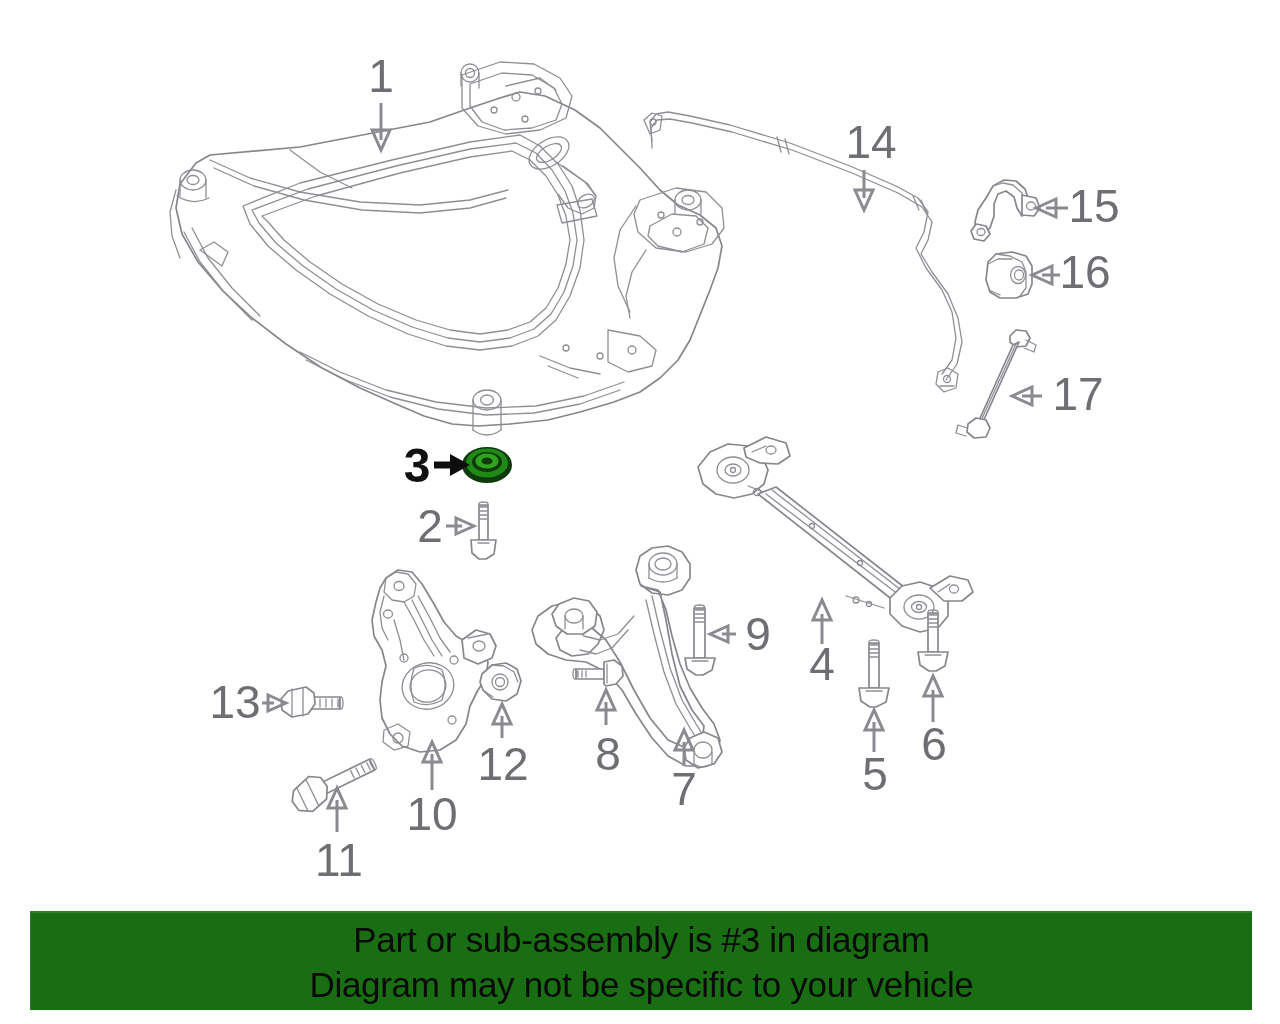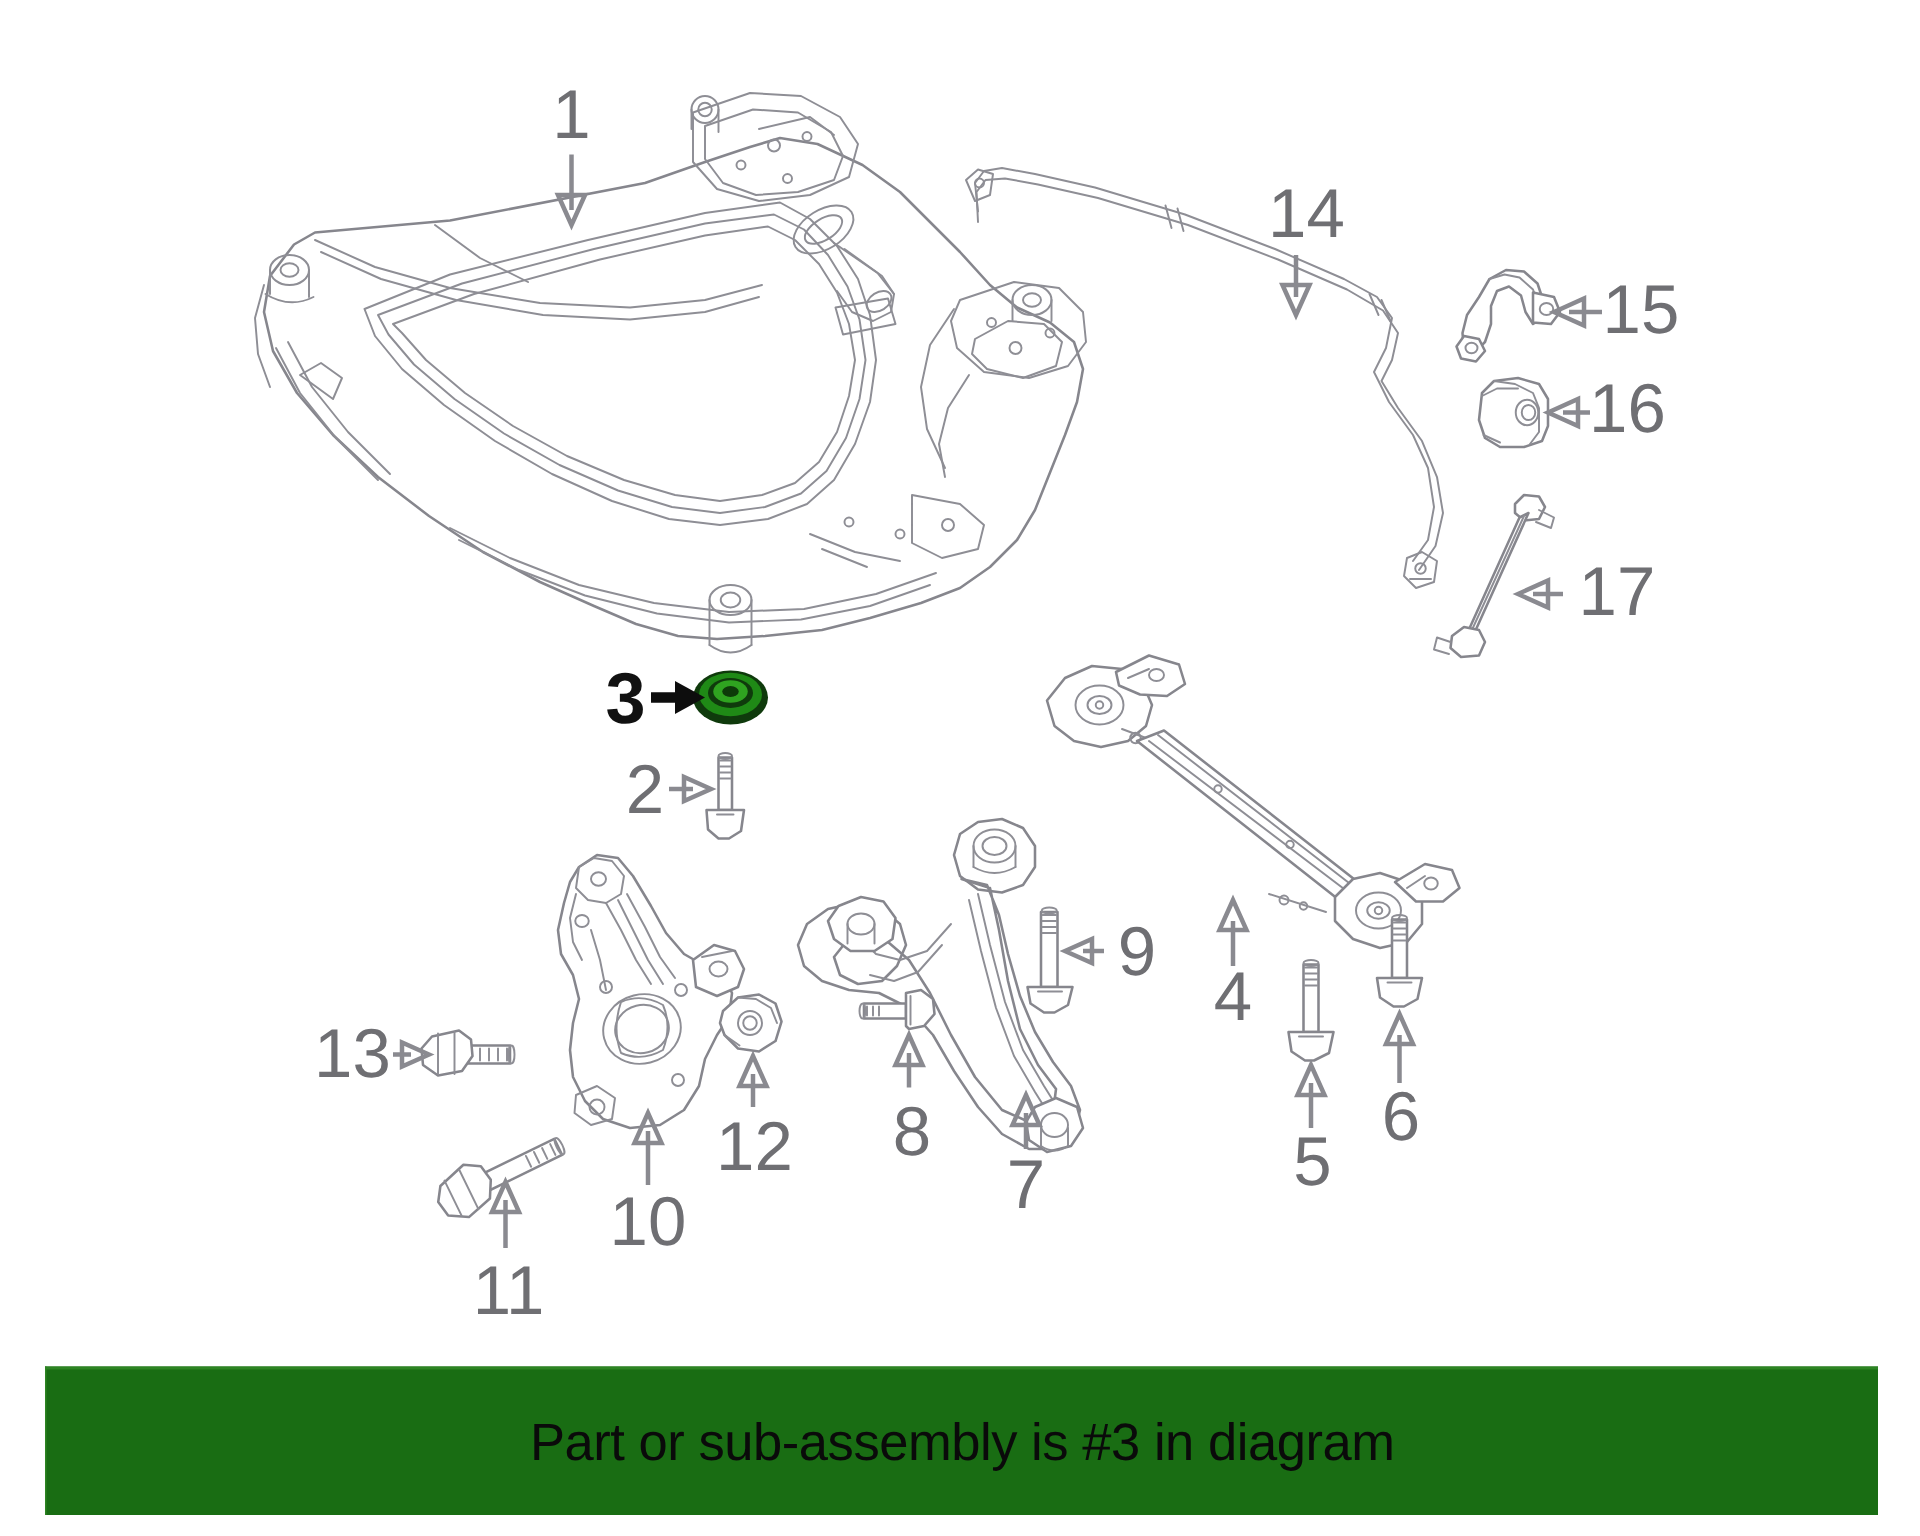--- a/index.html
+++ b/index.html
@@ -522,15 +522,16 @@
     <g>
       <path class="leader" d="M262,703 L274,703"></path>
       <path class="leader" d="M286,703 L268,695 L268,711 Z" fill="#8a8a90" stroke="none"></path>
       <text class="callout-num" x="235" y="718" text-anchor="middle">13</text>
     </g>
 
   </svg>
 
   <div id="notice-banner">
     <div class="notice-line">Part or sub-assembly is #3 in diagram</div>
+    <div class="notice-line">Diagram may not be specific to your vehicle</div>
   </div>
 
 </div>
 
 </body></html>

